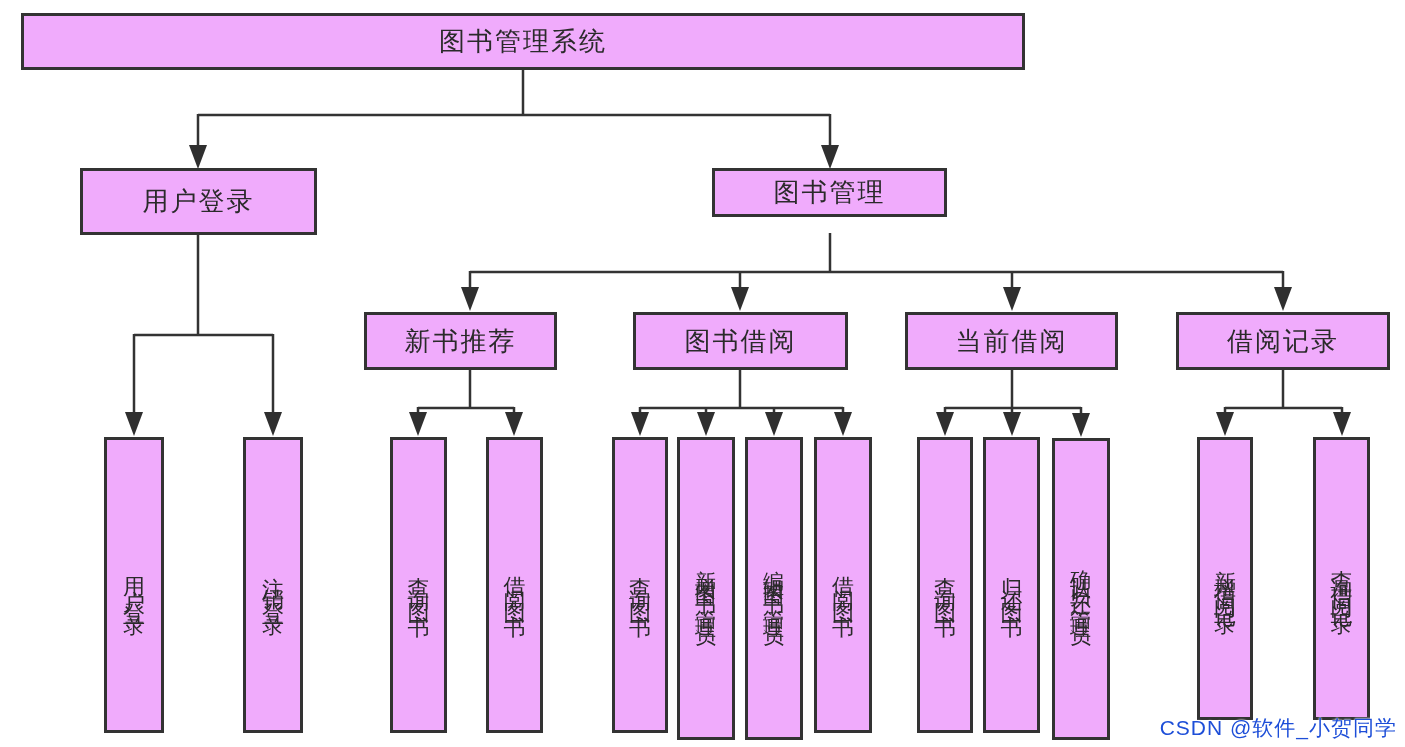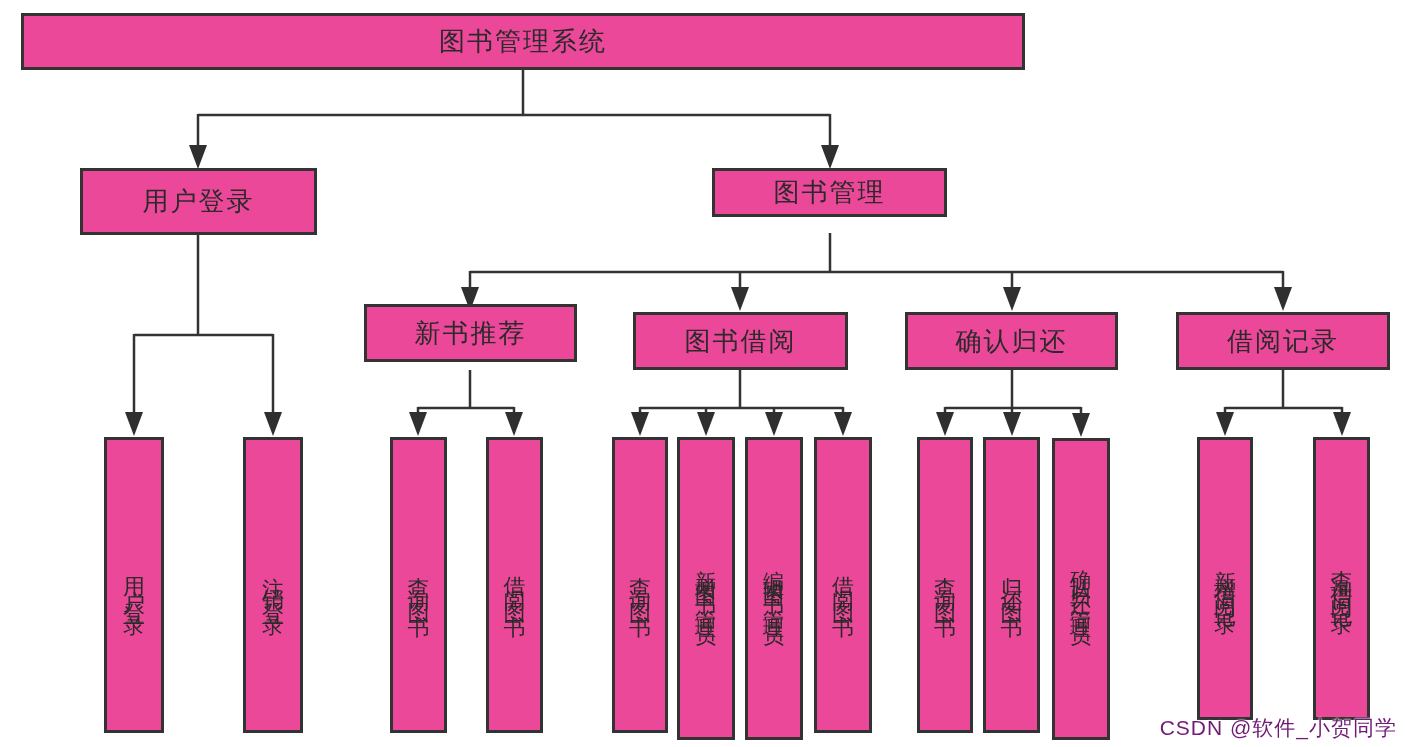--- a/index.html
+++ b/index.html
@@ -4,58 +4,58 @@
 <style>
   html, body { margin: 0; padding: 0; background: #ffffff; }
   body {
     width: 1405px; height: 747px; position: relative; overflow: hidden;
     font-family: "Liberation Sans", "DejaVu Sans", sans-serif;
     color: #2a2a2a;
   }
   #canvas { position: relative; width: 1405px; height: 747px; background: #ffffff; }
   #wires { position: absolute; left: 0; top: 0; z-index: 1; }
   .box {
-    position: absolute; background: #ec4899; border: 3px solid #333333;
+    position: absolute; background: #f0abfc; border: 3px solid #333333;
     box-sizing: border-box; display: flex; align-items: center; justify-content: center;
     z-index: 2;
   }
   .hlabel { font-size: 26px; letter-spacing: 2px; white-space: nowrap; }
   .vtext {
     writing-mode: vertical-rl; text-orientation: mixed;
     font-size: 22px; letter-spacing: 13px; line-height: 1.1; white-space: nowrap;
   }
   .leaf.mid .vtext  { letter-spacing: 9px; }
   .leaf.long .vtext { letter-spacing: 8px; font-size: 21px; }
 
   
   #n-root { left: 21px;  top: 13px;  width: 1004px; height: 57px; }
   #n-l2-0 { left: 80px;  top: 168px; width: 237px;  height: 67px; }
   #n-l2-1 { left: 712px; top: 168px; width: 235px;  height: 49px; }
-  #n-l3-0 { left: 364px; top: 304px; width: 213px;  height: 58px; }
+  #n-l3-0 { left: 364px; top: 312px; width: 193px;  height: 58px; }
   #n-l3-1 { left: 633px; top: 312px; width: 215px;  height: 58px; text-align: center; }
   #n-l3-2 { left: 905px; top: 312px; width: 213px;  height: 58px; }
   #n-l3-3 { left: 1176px;top: 312px; width: 214px;  height: 58px; }
 
   #lf-ul-0 { left: 104px;  top: 437px; width: 60px; height: 296px; }
   #lf-ul-1 { left: 243px;  top: 437px; width: 60px; height: 296px; }
   #lf-nr-0 { left: 390px;  top: 437px; width: 57px; height: 296px; }
   #lf-nr-1 { left: 486px;  top: 437px; width: 57px; height: 296px; }
   #lf-bb-0 { left: 612px;  top: 437px; width: 56px; height: 296px; }
   #lf-bb-1 { left: 677px;  top: 437px; width: 58px; height: 303px; }
   #lf-bb-2 { left: 745px;  top: 437px; width: 58px; height: 303px; }
   #lf-bb-3 { left: 814px;  top: 437px; width: 58px; height: 296px; }
   #lf-cb-0 { left: 917px;  top: 437px; width: 56px; height: 296px; }
   #lf-cb-1 { left: 983px;  top: 437px; width: 57px; height: 296px; }
   #lf-cb-2 { left: 1052px; top: 438px; width: 58px; height: 302px; }
   #lf-br-0 { left: 1197px; top: 437px; width: 56px; height: 283px; }
   #lf-br-1 { left: 1313px; top: 437px; width: 57px; height: 283px; }
 
   .watermark {
     position: absolute; top: 714px; right: 8px; z-index: 5;
-    font-size: 21px; letter-spacing: 1px; color: #701a75;
+    font-size: 21px; letter-spacing: 1px; color: #1d4ed8;
     text-shadow: 0 0 2px #ffffff, 0 0 2px #ffffff; white-space: nowrap;
   }
 </style>
 </head>
 <body>
 
 <div id="canvas">
 
   <svg id="wires" width="1405" height="747" viewBox="0 0 1405 747">
 
@@ -158,21 +158,21 @@
     <span class="hlabel">图书管理</span>
   </div>
 
   <div class="box" id="n-l3-0">
     <span class="hlabel">新书推荐</span>
   </div>
   <div class="box" id="n-l3-1">
     <span class="hlabel">图书借阅</span>
   </div>
   <div class="box" id="n-l3-2">
-    <span class="hlabel">确认归还</span>
+    <span class="hlabel">当前借阅</span>
   </div>
   <div class="box" id="n-l3-3">
     <span class="hlabel">借阅记录</span>
   </div>
 
   <div class="box leaf" id="lf-ul-0">
     <span class="vtext">用户登录</span>
   </div>
   <div class="box leaf" id="lf-ul-1">
     <span class="vtext">注销登录</span>

